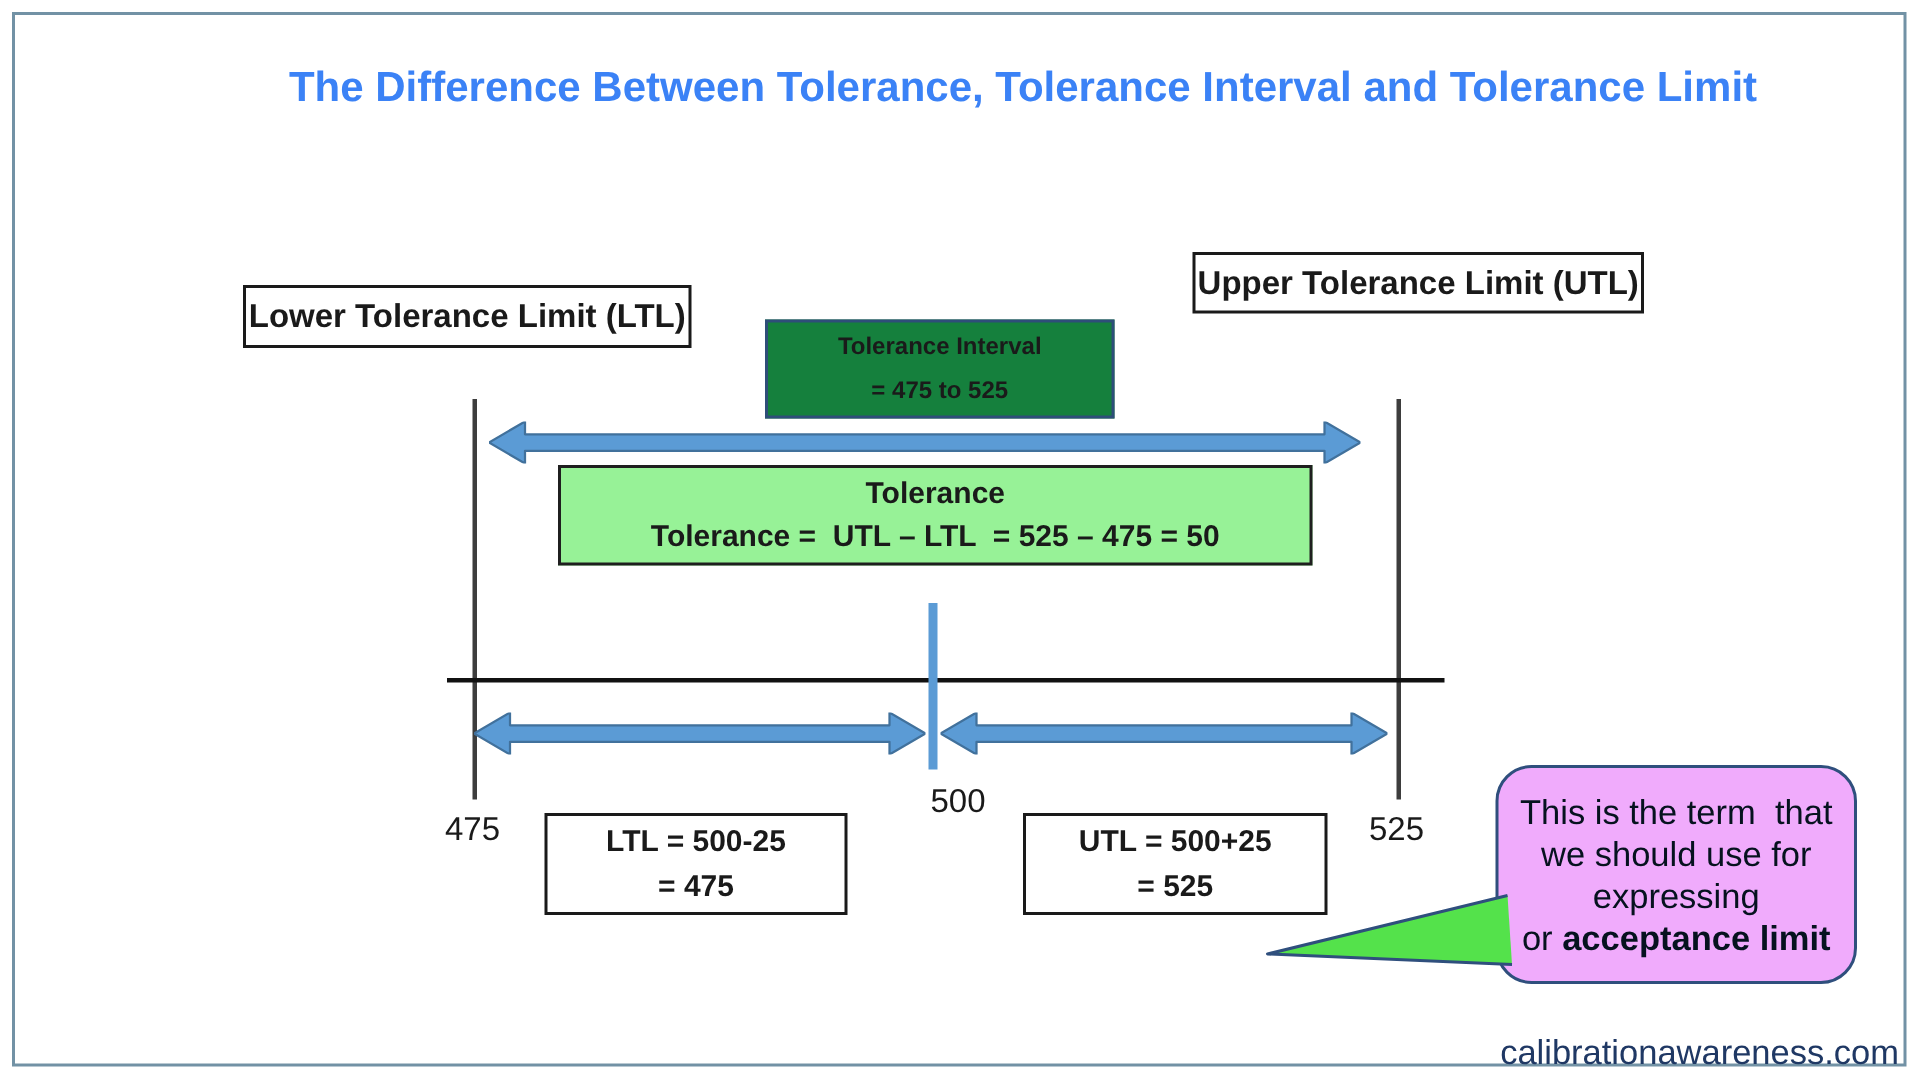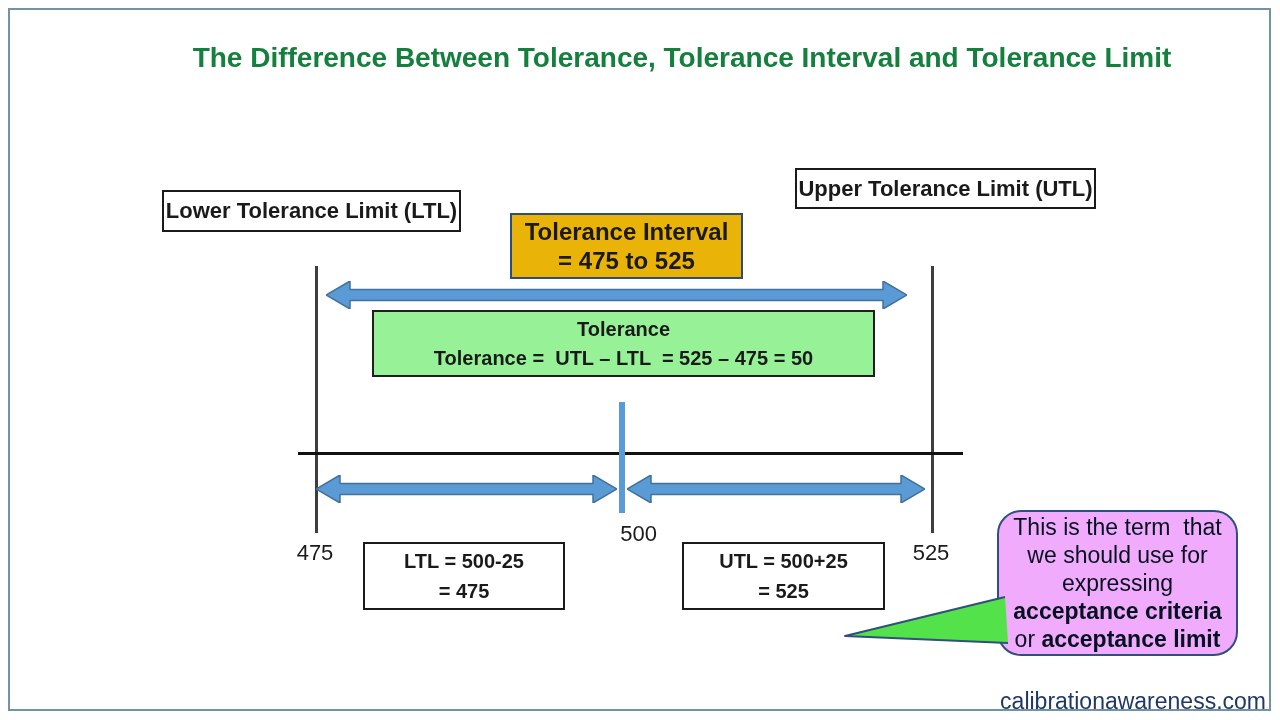--- a/index.html
+++ b/index.html
@@ -19,38 +19,38 @@
     border: 2px solid #7292A5;
     pointer-events: none;
   }
   .title {
     position: absolute;
     left: 84px; top: 42px; width: 1196px;
     text-align: center;
     font-size: 28px;
     font-weight: bold;
     white-space: nowrap;
-    color: #15803d;
+    color: #3b82f6;
   }
   .box {
     position: absolute;
     display: flex;
     flex-direction: column;
     align-items: center;
     justify-content: center;
     text-align: center;
     font-weight: bold;
   }
   .box .line { white-space: pre; }
   .white-box   { background: #ffffff; border: 2px solid #1a1a1a; font-size: 22px; }
   .ltl-top     { left: 162px; top: 190px; width: 299px; height: 42px; }
   .utl-top     { left: 795px; top: 168px; width: 301px; height: 41px; }
   .yellow-box  { left: 510px; top: 213px; width: 233px; height: 66px;
-                 background: #eab308; border: 2px solid #2E4E79;
-                 font-size: 24px; line-height: 29px; }
+                 background: #15803d; border: 2px solid #2E4E79;
+                 font-size: 16px; line-height: 29px; }
   .green-box   { left: 372px; top: 310px; width: 503px; height: 67px;
                  background: #97F297; border: 2px solid #1f1f1f;
                  font-size: 20px; line-height: 29px; }
   .calc-box    { background: #ffffff; border: 2px solid #1a1a1a;
                  font-size: 20px; line-height: 30px; margin-top: 24px; }
   .ltl-calc    { left: 363px; top: 518px; width: 202px; height: 68px; }
   .utl-calc    { left: 682px; top: 518px; width: 203px; height: 68px; }
   .pink-box    { left: 430px; top: 605px; width: 399px; height: 40px;
                  background: #FBE3D4; border: 2px solid #4a4a4a; font-size: 20px; }
   .vline {
@@ -164,21 +164,20 @@
   <div class="box calc-box utl-calc">
     <span class="line">UTL = 500+25</span>
     <span class="line">= 525</span>
   </div>
 
 
   <div class="callout">
     <span class="line">This is the term  that</span>
     <span class="line">we should use for</span>
     <span class="line">expressing</span>
-    <span class="line b">acceptance criteria</span>
     <span class="line"><span>or </span><span class="b">acceptance limit</span></span>
   </div>
   <svg class="callout-tail" width="175" height="56">
     <polygon points="5,46 165,7 168,53" fill="#54E24B"></polygon>
     <polyline points="165,7 5,46 168,53" fill="none" stroke="#2F4F7D" stroke-width="2" stroke-linejoin="round"></polyline>
   </svg>
 
   <div class="footer">calibrationawareness.com</div>
 
 </div>

